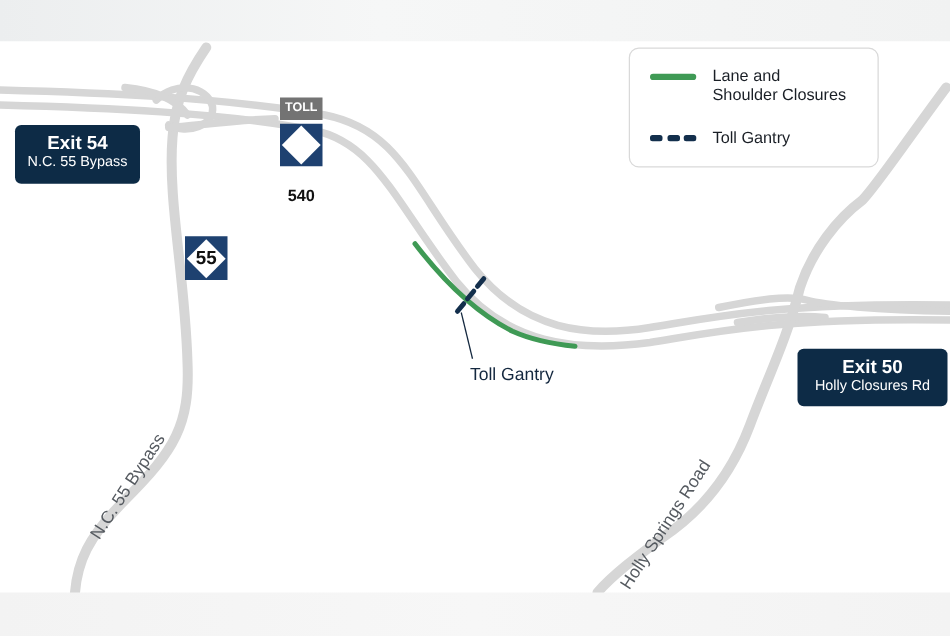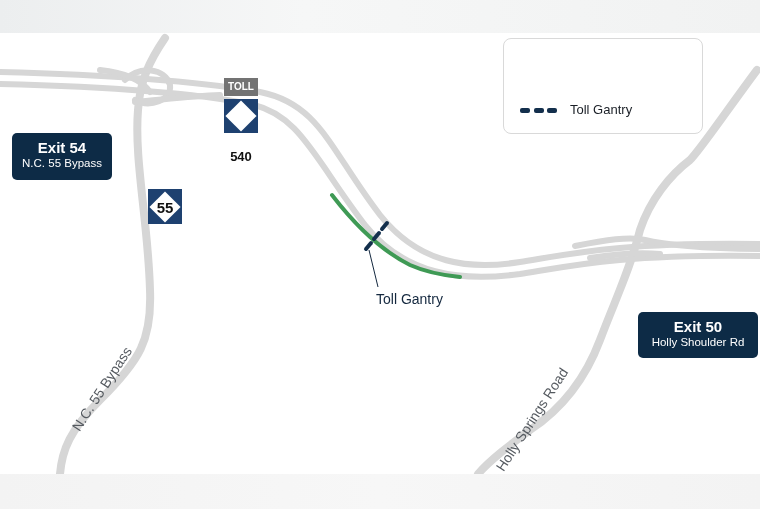--- a/index.html
+++ b/index.html
@@ -6,21 +6,21 @@
   body { width:760px; height:509px; position:relative; overflow:hidden; background:#ffffff; font-family:"Liberation Sans", sans-serif; }
   .band-top { position:absolute; left:0; top:0; width:760px; height:33px; background:linear-gradient(90deg,#eceeef,#f6f7f7 40%,#f1f2f2); }
   .band-bottom { position:absolute; left:0; top:474px; width:760px; height:35px; background:linear-gradient(90deg,#f3f3f3,#f7f7f7 50%,#f3f3f3); }
   svg.map { position:absolute; left:0; top:0; }
   .legend { position:absolute; left:503px; top:38px; width:200px; height:96px; border:1.5px solid #d9d9d9; border-radius:8px; background:#fff; box-sizing:border-box; }
   .legend-row { position:absolute; left:16px; display:flex; align-items:flex-start; }
   .legend-swatch-green { width:37px; height:5px; border-radius:3px; background:#3f9a55; margin-top:6px; }
   .legend-swatch-dash { width:37px; height:5px; margin-top:6px; display:flex; justify-content:space-between; }
   .legend-swatch-dash span { width:10px; height:5px; border-radius:2px; background:#132f4c; }
   .legend-label { margin-left:13px; font-size:13px; line-height:15px; color:#1a1f26; }
-  .exit-sign { position:absolute; background:#0d2b46; color:#fff; border-radius:5px; text-align:center; box-sizing:border-box;margin-top:33px; }
+  .exit-sign { position:absolute; background:#0d2b46; color:#fff; border-radius:5px; text-align:center; box-sizing:border-box; }
   .exit-sign .t1 { font-size:15px; font-weight:bold; line-height:17px; }
   .exit-sign .t2 { font-size:11.5px; line-height:14px; }
   .shield { position:absolute; background:#1e4170; width:34px; box-sizing:border-box; }
   .shield .diamond { position:absolute; left:50%; top:50%; width:22px; height:22px; background:#fff; transform:translate(-50%,-50%) rotate(45deg); }
   .shield .num { position:absolute; left:0; right:0; top:50%; transform:translateY(-50%); text-align:center; color:#111; font-weight:bold; }
   .toll-tag { position:absolute; left:224px; top:78px; width:34px; height:18px; background:#737373; color:#fff; font-size:10px; font-weight:bold; text-align:center; line-height:18px; }
   .road-label { position:absolute; color:#555a60; font-size:14px; white-space:nowrap; transform-origin:left bottom; }
   .gantry-label { position:absolute; left:376px; top:291px; color:#14283f; font-size:14px; }
 </style>
 </head>
@@ -65,29 +65,36 @@
   <div class="diamond"></div>
   <div class="num" style="font-size:15px;">55</div>
 </div>
 
 <div class="exit-sign" style="left:12px; top:100px; width:100px; height:47px; padding-top:6px;">
   <div class="t1">Exit 54</div>
   <div class="t2">N.C. 55 Bypass</div>
 </div>
 <div class="exit-sign" style="left:638px; top:279px; width:120px; height:46px; padding-top:6px;">
   <div class="t1">Exit 50</div>
-  <div class="t2">Holly Shoulder Rd</div>
+  <div class="t2">Holly Closures Rd</div>
 </div>
 
 <div class="road-label" style="left:82px; top:418px; transform:rotate(-57deg);">N.C. 55 Bypass</div>
 <div class="road-label" style="left:506px; top:458px; transform:rotate(-57deg);">Holly Springs Road</div>
 
 <div class="gantry-label">Toll Gantry</div>
 
 <div class="legend">
+  <div class="legend-row" style="top:14px;">
+    <div class="legend-swatch-green"></div>
+    <div class="legend-label">
+      <div>Lane and</div>
+      <div>Shoulder Closures</div>
+    </div>
+  </div>
   <div class="legend-row" style="top:63px;">
     <div class="legend-swatch-dash">
         <span></span>
         <span></span>
         <span></span>
       </div>
     <div class="legend-label">Toll Gantry</div>
   </div>
 </div>
 

